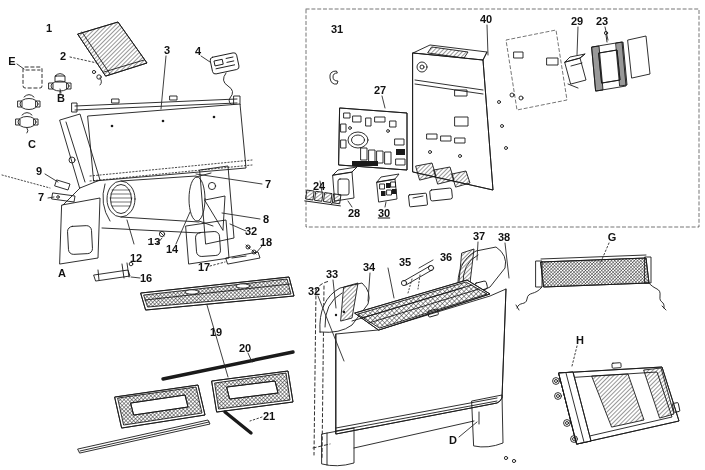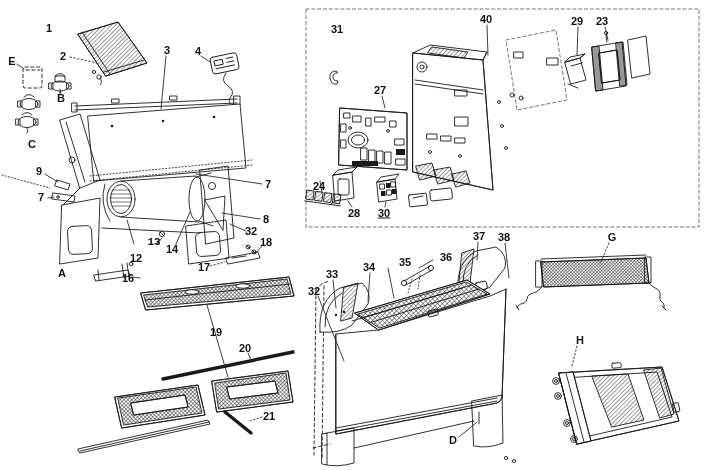--- a/index.html
+++ b/index.html
@@ -478,21 +478,21 @@
       <div class="plabel" style="left: 41px; top: 197px;">7</div>
       <div class="plabel" style="left: 268px; top: 184px;">7</div>
       <div class="plabel" style="left: 266px; top: 219px;">8</div>
       <div class="plabel" style="left: 136px; top: 249px; margin-top: 9px;">12</div>
       <div class="plabel" style="left: 154px; top: 242px; font-family: Liberation Mono, monospace;">13</div>
       <div class="plabel" style="left: 172px; top: 249px;">14</div>
       <div class="plabel" style="left: 251px; top: 231px;">32</div>
       <div class="plabel" style="left: 266px; top: 242px;">18</div>
       <div class="plabel" style="left: 204px; top: 267px;">17</div>
       <div class="plabel" style="left: 62px; top: 273px;">A</div>
-      <div class="plabel" style="left: 128px; top: 278px;">16</div>
+      <div class="plabel" style="left: 146px; top: 278px;">16</div>
       <div class="plabel" style="left: 216px; top: 332px;">19</div>
       <div class="plabel" style="left: 245px; top: 348px;">20</div>
       <div class="plabel" style="left: 269px; top: 416px;">21</div>
       <div class="plabel" style="left: 337px; top: 21px; margin-top: 8px;">31</div>
       <div class="plabel" style="left: 486px; top: 19px;">40</div>
       <div class="plabel" style="left: 577px; top: 21px;">29</div>
       <div class="plabel" style="left: 602px; top: 21px;">23</div>
       <div class="plabel" style="left: 380px; top: 90px;">27</div>
       <div class="plabel" style="left: 319px; top: 186px;">24</div>
       <div class="plabel" style="left: 354px; top: 213px;">28</div>

